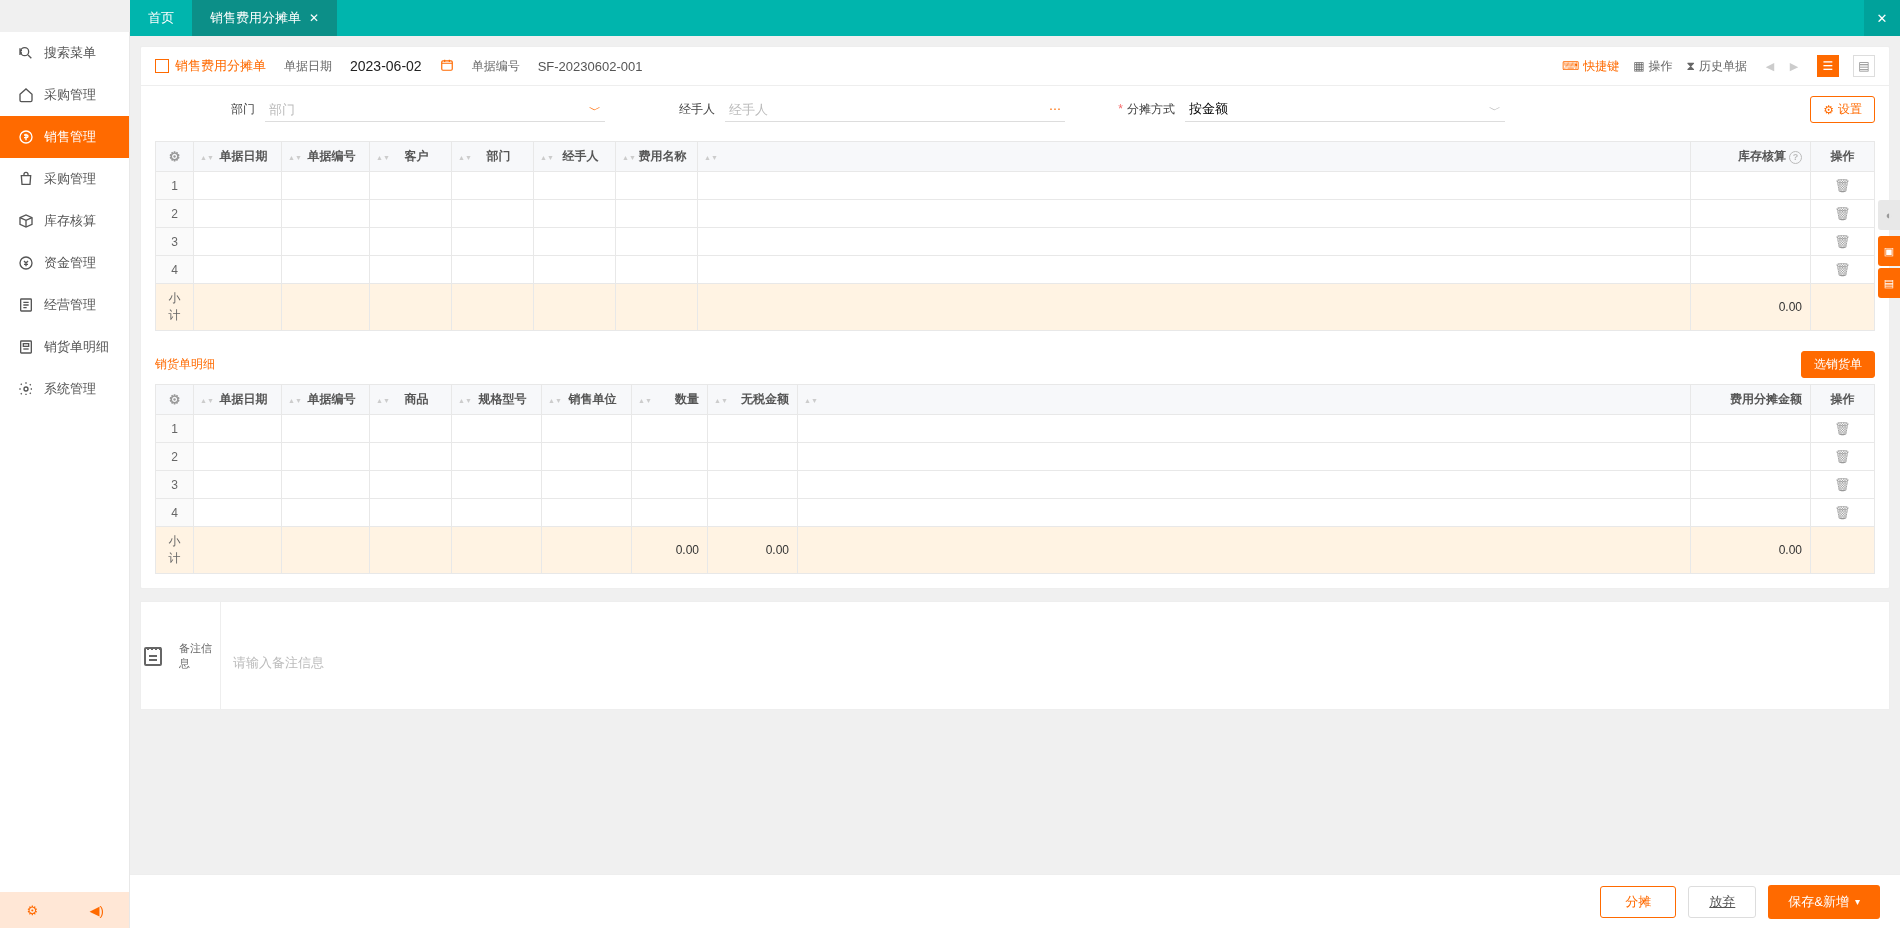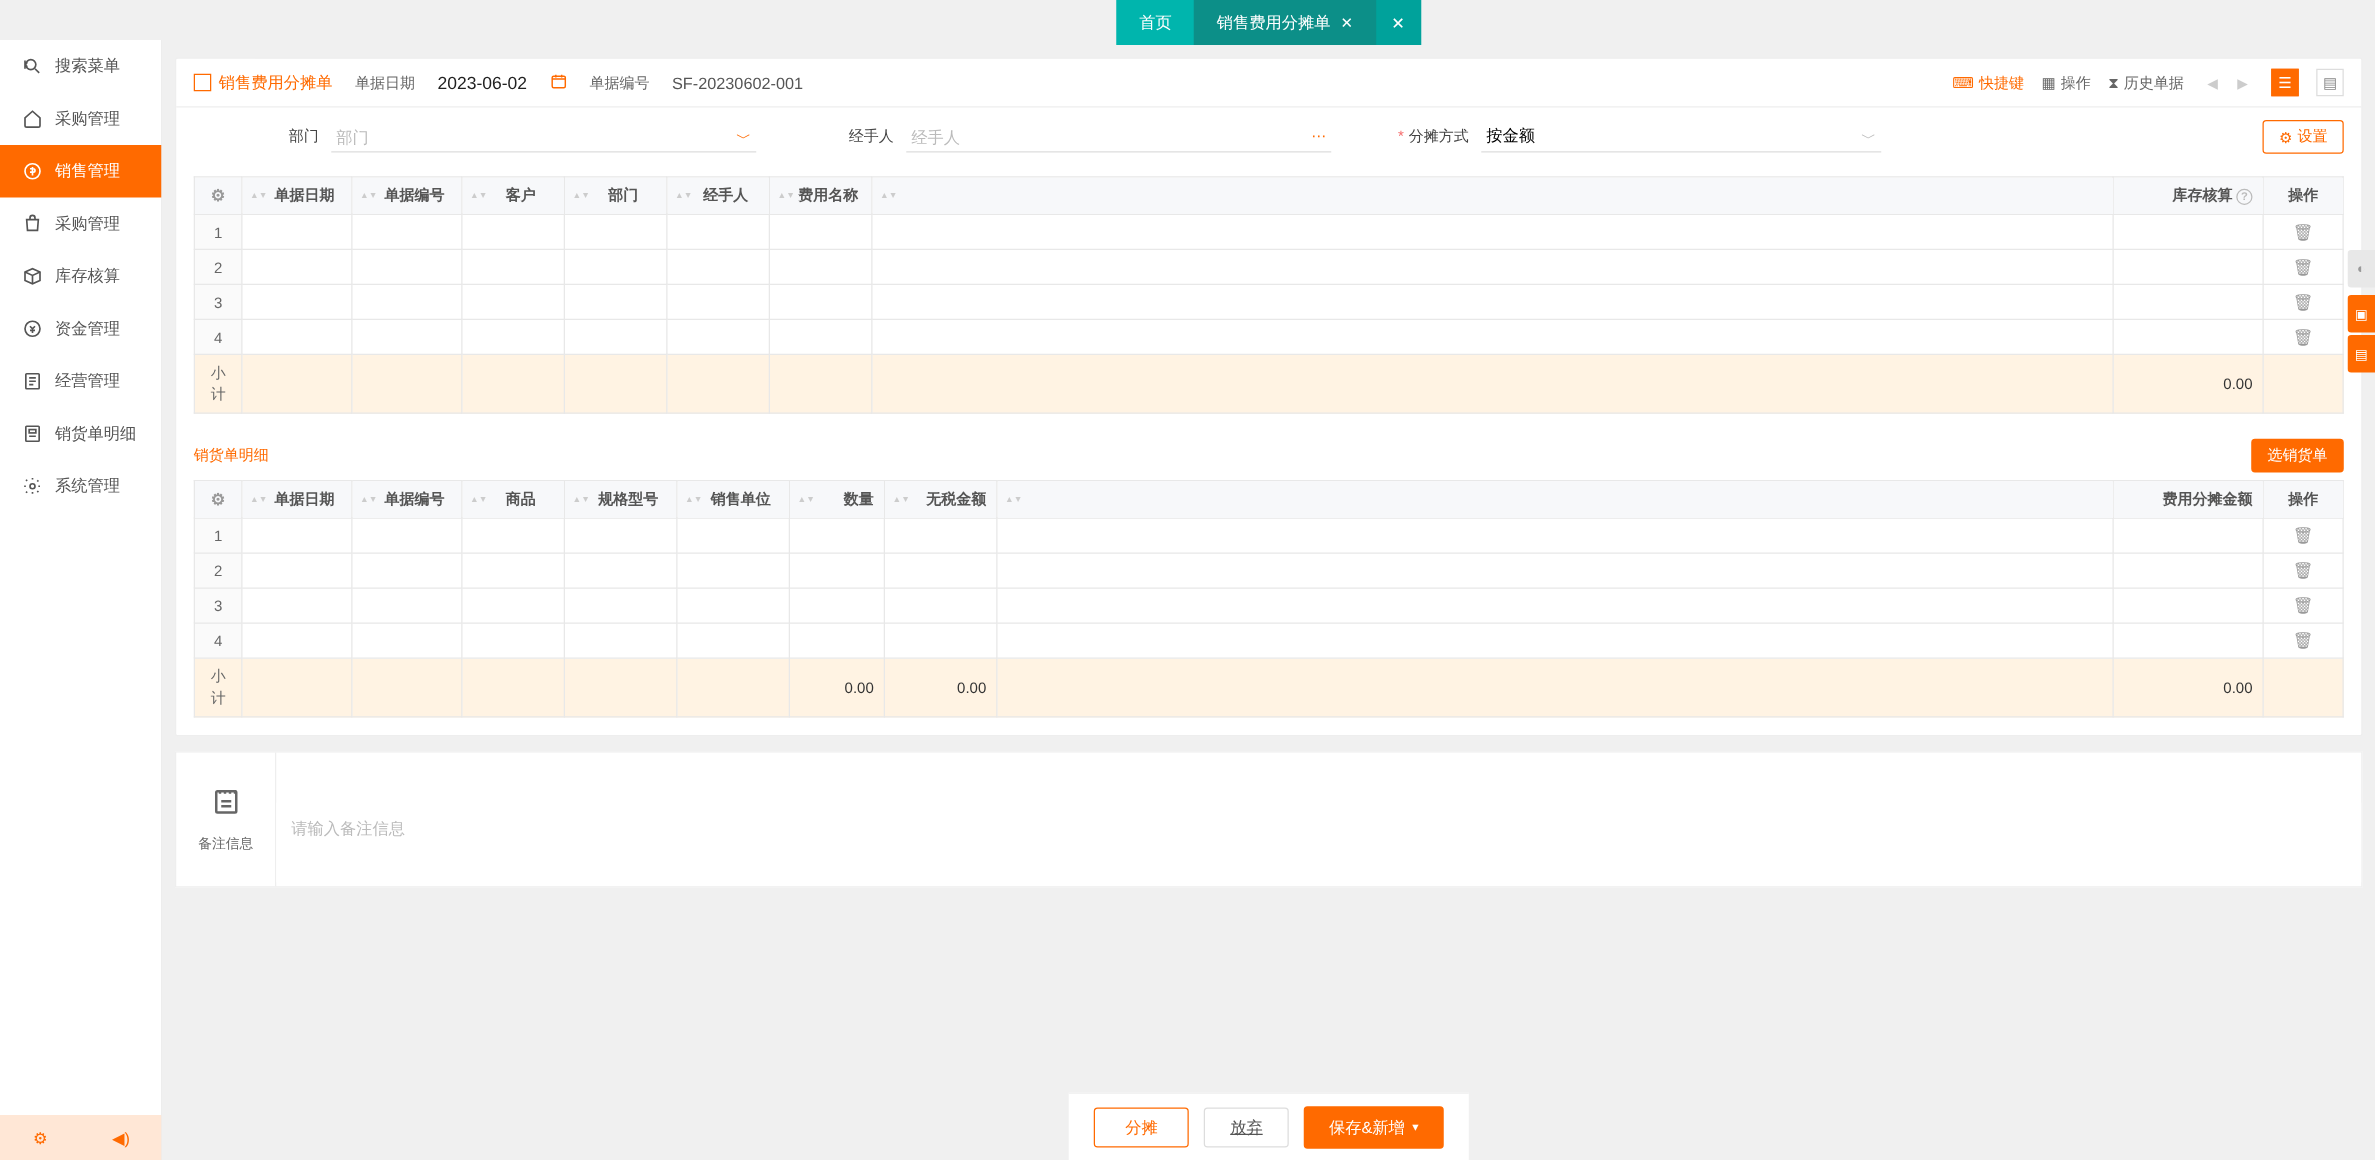--- a/index.html
+++ b/index.html
@@ -8,21 +8,21 @@
 
 
 .sidebar { width:130px; background:#fff; display:flex; flex-direction:column; border-right:1px solid #e8e8e8;margin-top:32px; }
 .side-item { display:flex; align-items:center; gap:10px; padding:12px 18px; cursor:pointer; color:#555; font-size:13px; }
 .side-item.active { background:#ff6a00; color:#fff; }
 .side-icon { width:16px; height:16px; display:inline-flex; align-items:center; justify-content:center; }
 .sidebar-footer { margin-top:auto; display:flex; height:36px; background:#ffe7d6; }
 .sf-btn { flex:1; display:flex; align-items:center; justify-content:center; color:#ff6a00; cursor:pointer; }
 
 
-.main { flex:1; display:flex; flex-direction:column; min-width:0;align-items:center; }
+.main { flex:1; display:flex; flex-direction:column; min-width:0; }
 .tabbar { height:36px; background:#00b5ad; display:flex; align-items:stretch; }
 .tab { display:flex; align-items:center; padding:0 18px; color:#fff; font-size:13px; cursor:pointer; }
 .tab.active { background:#0c8f88; }
 .tab .close { margin-left:8px; font-size:12px; }
 .tab-close-all { margin-left:auto; width:36px; display:flex; align-items:center; justify-content:center; color:#fff; cursor:pointer; background:rgba(0,0,0,0.1); }
 
 .content { flex:1; padding:10px 10px 0 10px; overflow:auto; position:relative; }
 .card { background:#fff; border:1px solid #eee; border-radius:2px; }
 
 
@@ -70,21 +70,21 @@
 td.rn { text-align:center; color:#666; background:#fafafa; width:38px; }
 td.op { text-align:center; width:64px; }
 td.right, th.right { text-align:right; }
 tr.subtotal td { background:#fff3e3; font-weight:500; }
 .del-icon { color:#999; cursor:pointer; font-size:13px; }
 .gear { color:#999; font-size:13px; }
 .help { display:inline-block; width:13px; height:13px; border:1px solid #bbb; border-radius:50%; color:#bbb; font-size:9px; text-align:center; line-height:11px; margin-left:3px; }
 
 
 .remark-card { display:flex; margin-top:12px; background:#fff; border:1px solid #eee; }
-.remark-left { width:80px; display:flex; flex-direction:column; align-items:center; justify-content:center; gap:14px; padding:12px 0; border-right:1px solid #eee; }
+.remark-left { width:80px; display:flex; flex-direction:row; align-items:center; justify-content:center; gap:14px; padding:12px 0; border-right:1px solid #eee; }
 .remark-icon { width:24px; height:24px; color:#00b5ad; }
 .remark-left span { font-size:11px; color:#666; }
 .remark-input { flex:1;margin-top:40px; }
 .remark-input textarea { width:100%; height:64px; border:none; resize:none; padding:12px; font-size:13px; outline:none; }
 .remark-input textarea::placeholder { color:#bbb; }
 
 
 .footer { height:54px; background:#fff; border-top:1px solid #eee; display:flex; align-items:center; justify-content:flex-end; gap:12px; padding:0 20px; }
 .btn-save { background:#ff6a00; color:#fff; border:none; padding:8px 20px; border-radius:3px; cursor:pointer; font-size:13px; display:flex; align-items:center; gap:6px; }
 

